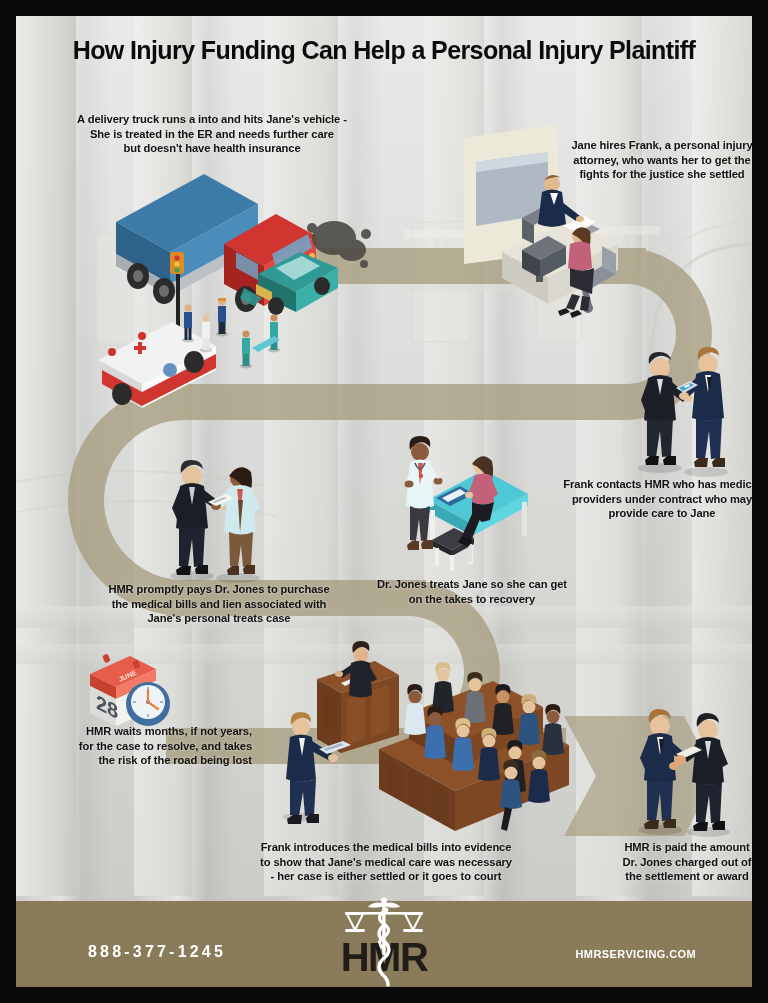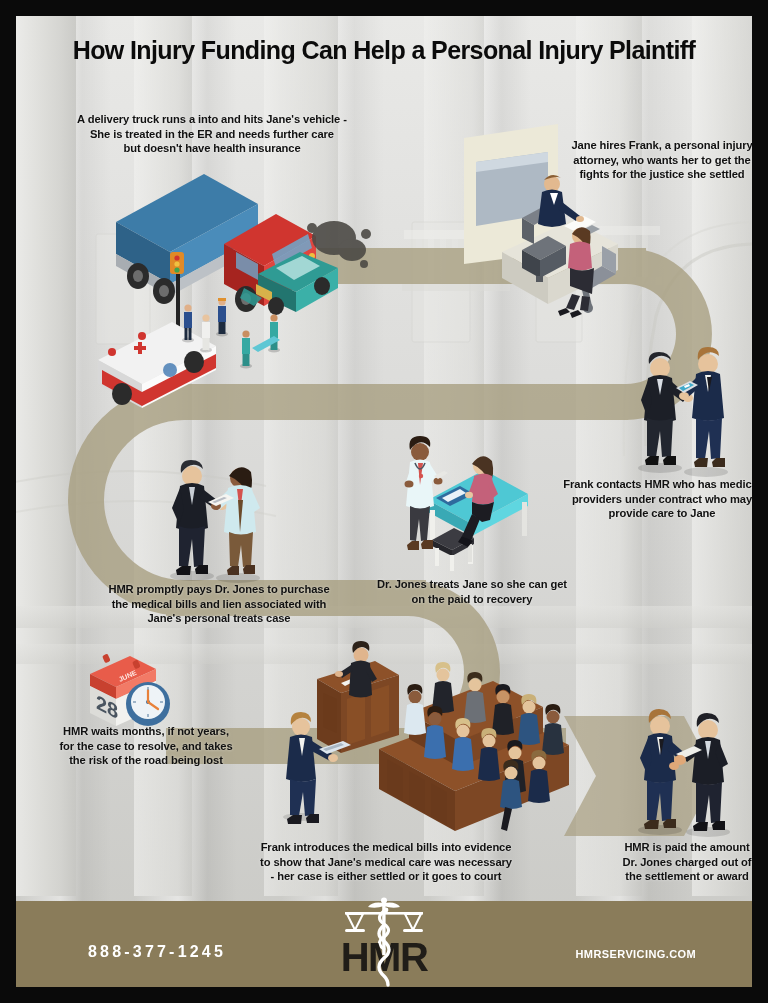--- a/index.html
+++ b/index.html
@@ -382,21 +382,21 @@
       <ellipse cx="81" cy="59" rx="4" ry="3.2" fill="#e8c6a0"></ellipse>
 
       <path d="M84 66 q11 5 22 0 l-4 18 l-8 2 l-10 -8 z" fill="#1c1c22"></path>
       <path d="M84 78 l-10 22 l9 5 l9 -22 z" fill="#1c1c22"></path>
       <path d="M74 100 l-4 6 l10 5 l5 -6 z" fill="#14141a"></path>
     </g>
   </svg>
 
   <div class="cap" style="left:340px;top:549px;width:232px;margin-top:12px;">
     <div>Dr. Jones treats Jane so she can get</div>
-    <div>on the paid to recovery</div>
+    <div>on the takes to recovery</div>
   </div>
 
   <svg style="position:absolute;left:136px;top:440px;" width="125" height="130" viewBox="0 0 125 130">
     <ellipse cx="40" cy="120" rx="22" ry="5" fill="#000" opacity=".13"></ellipse>
     <ellipse cx="86" cy="122" rx="22" ry="5" fill="#000" opacity=".13"></ellipse>
 
     <g>
       <circle cx="40" cy="20" r="10" fill="#e6c39c"></circle>
       <path d="M29 17 q11 -14 22 -4 q-1 -9 -12 -9 q-12 0 -10 13 z" fill="#2b2d33"></path>
       <path d="M28 30 q12 -6 24 0 l4 42 q-16 6 -32 0 z" fill="#1b1e26"></path>
@@ -457,21 +457,21 @@
       <path d="M72 50 L82 57" stroke="#e8813a" stroke-width="2.2" stroke-linecap="round"></path>
       <g stroke="#7c99b4" stroke-width="1.4">
         <path d="M72 35 v3"></path>
             <path d="M87 50 h-3"></path>
             <path d="M72 65 v-3"></path>
             <path d="M57 50 h3"></path>
       </g>
     </g>
   </svg>
 
-  <div class="cap" style="left:24px;top:708px;width:212px;">
+  <div class="cap" style="left:24px;top:708px;width:212px;text-align:right;">
     <div>HMR waits months, if not years,</div>
     <div>for the case to resolve, and takes</div>
     <div>the risk of the road being lost</div>
   </div>
 
   <svg style="position:absolute;left:255px;top:625px;" width="305" height="195" viewBox="0 0 305 195">
 
     <g>
       <path d="M46 38 L104 20 L128 34 L70 52 Z" fill="#8d5129"></path>
       <path d="M46 38 L70 52 L70 112 L46 98 Z" fill="#6d3c1d"></path>

